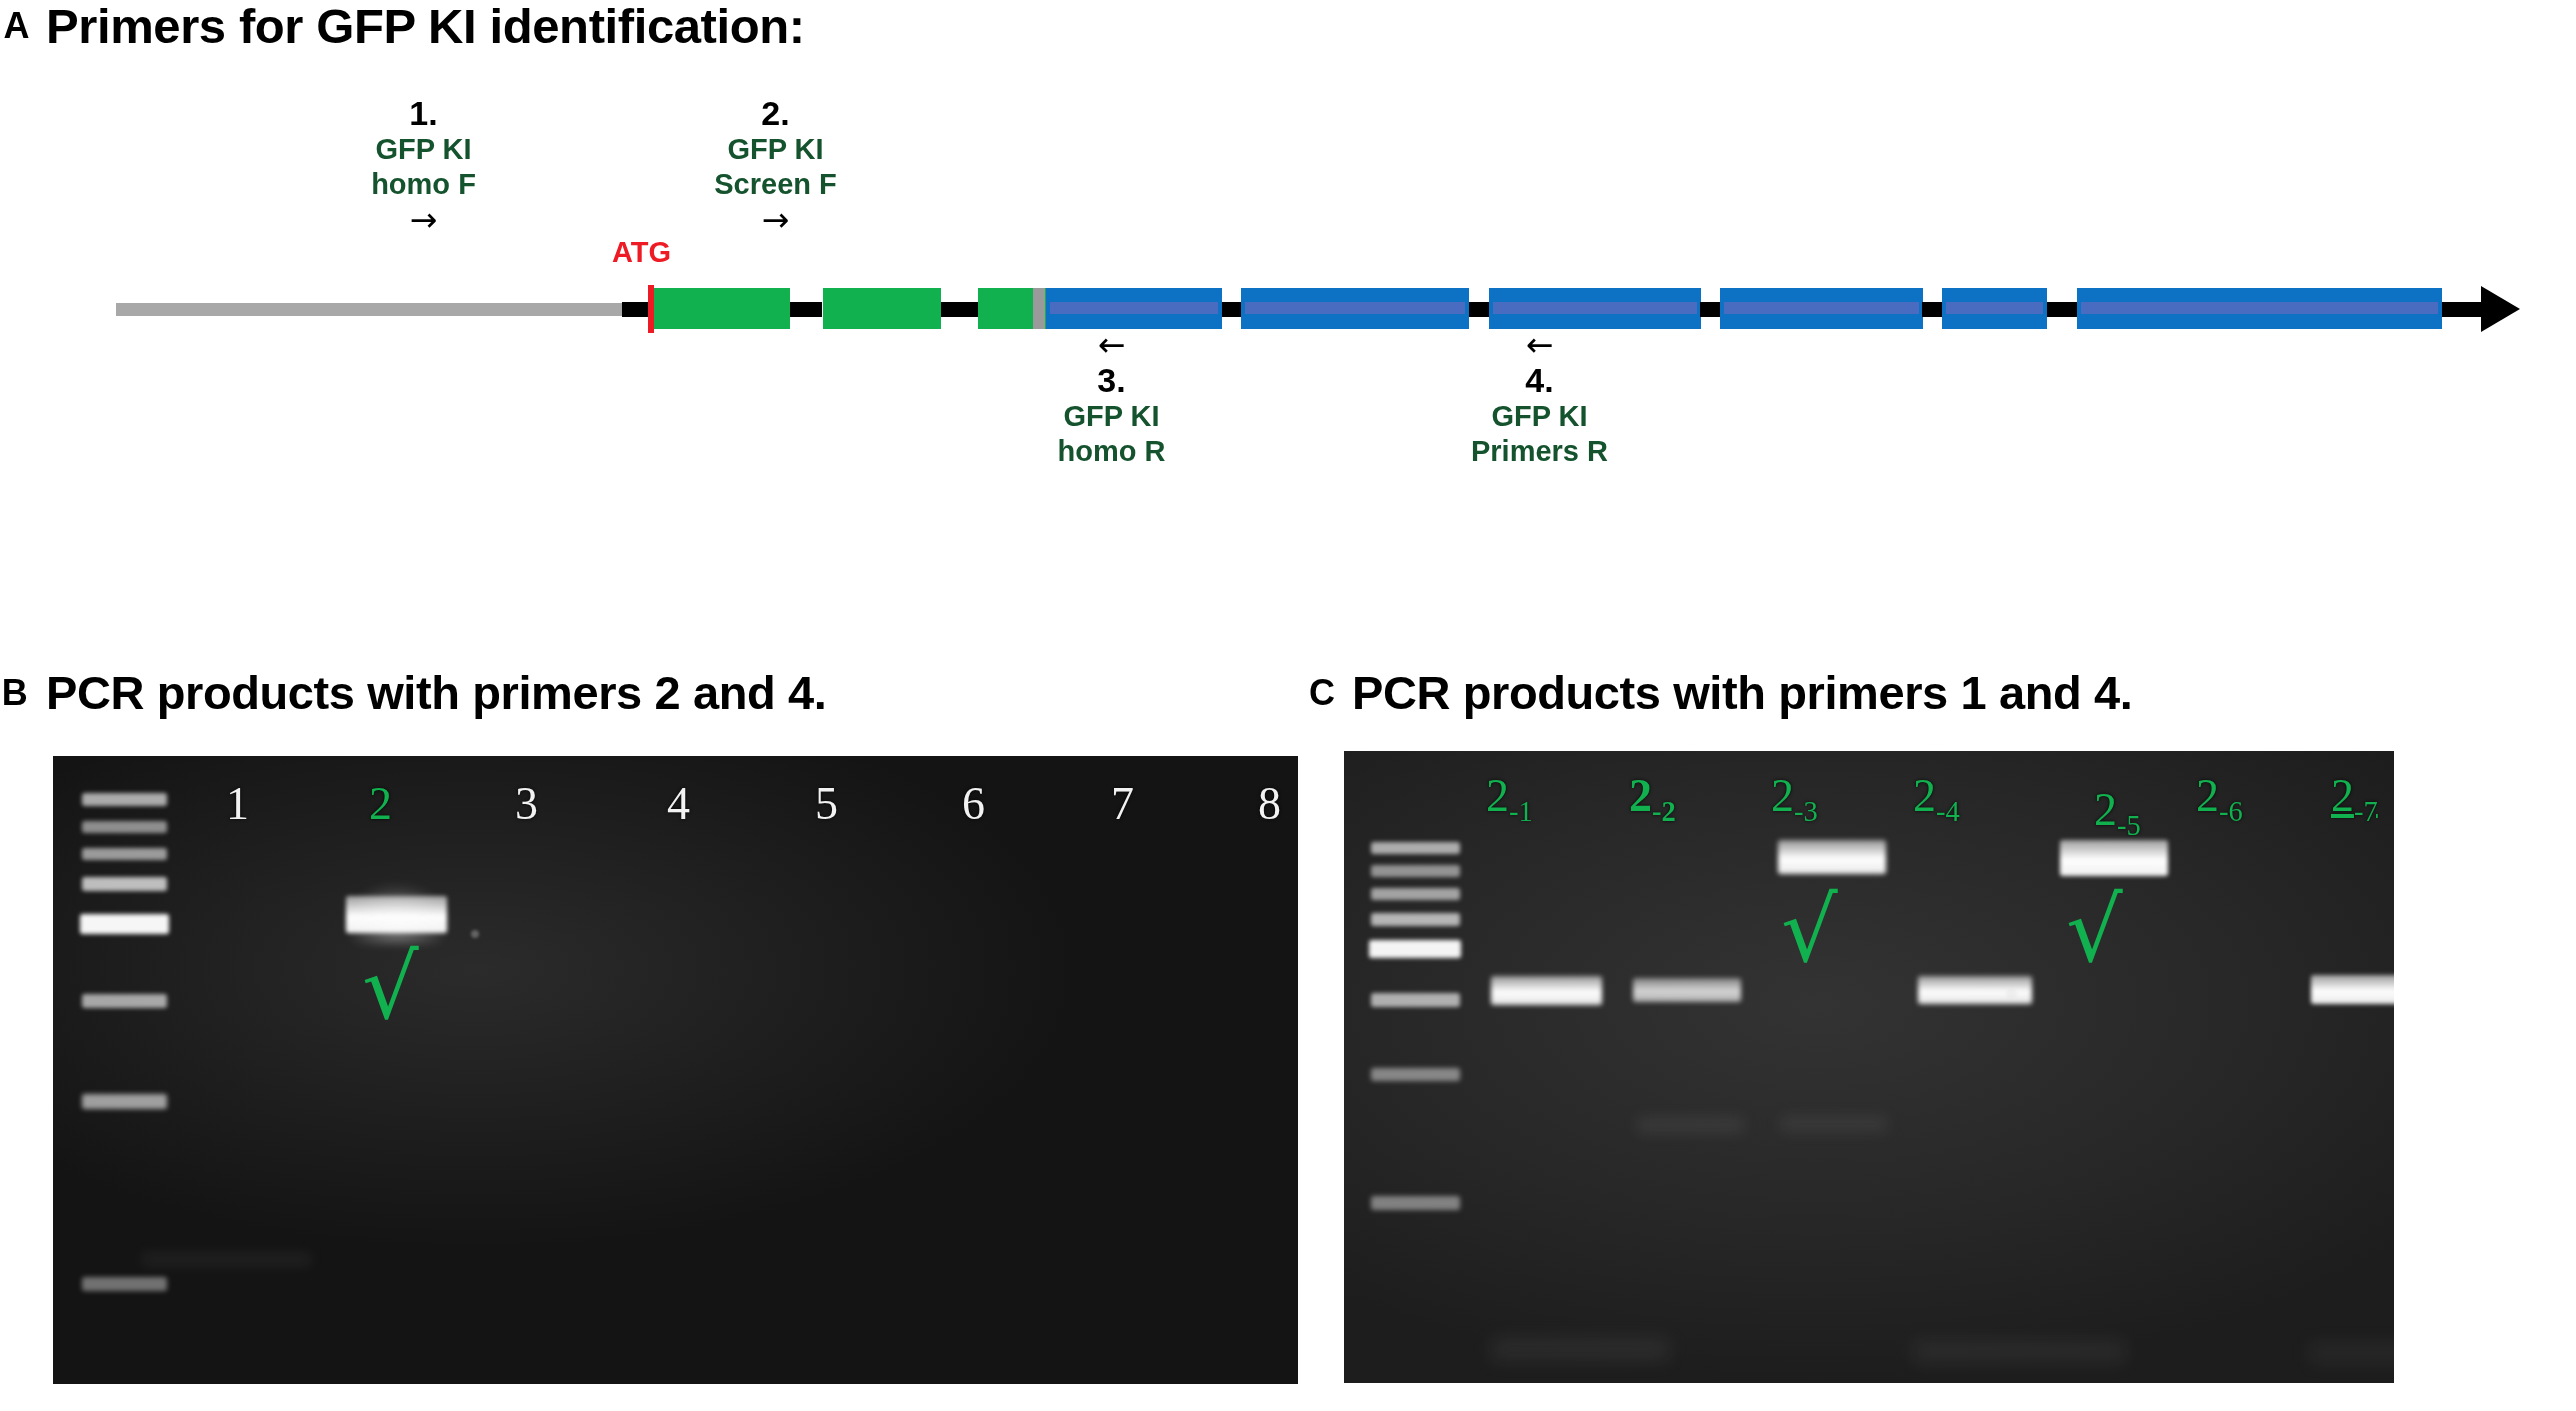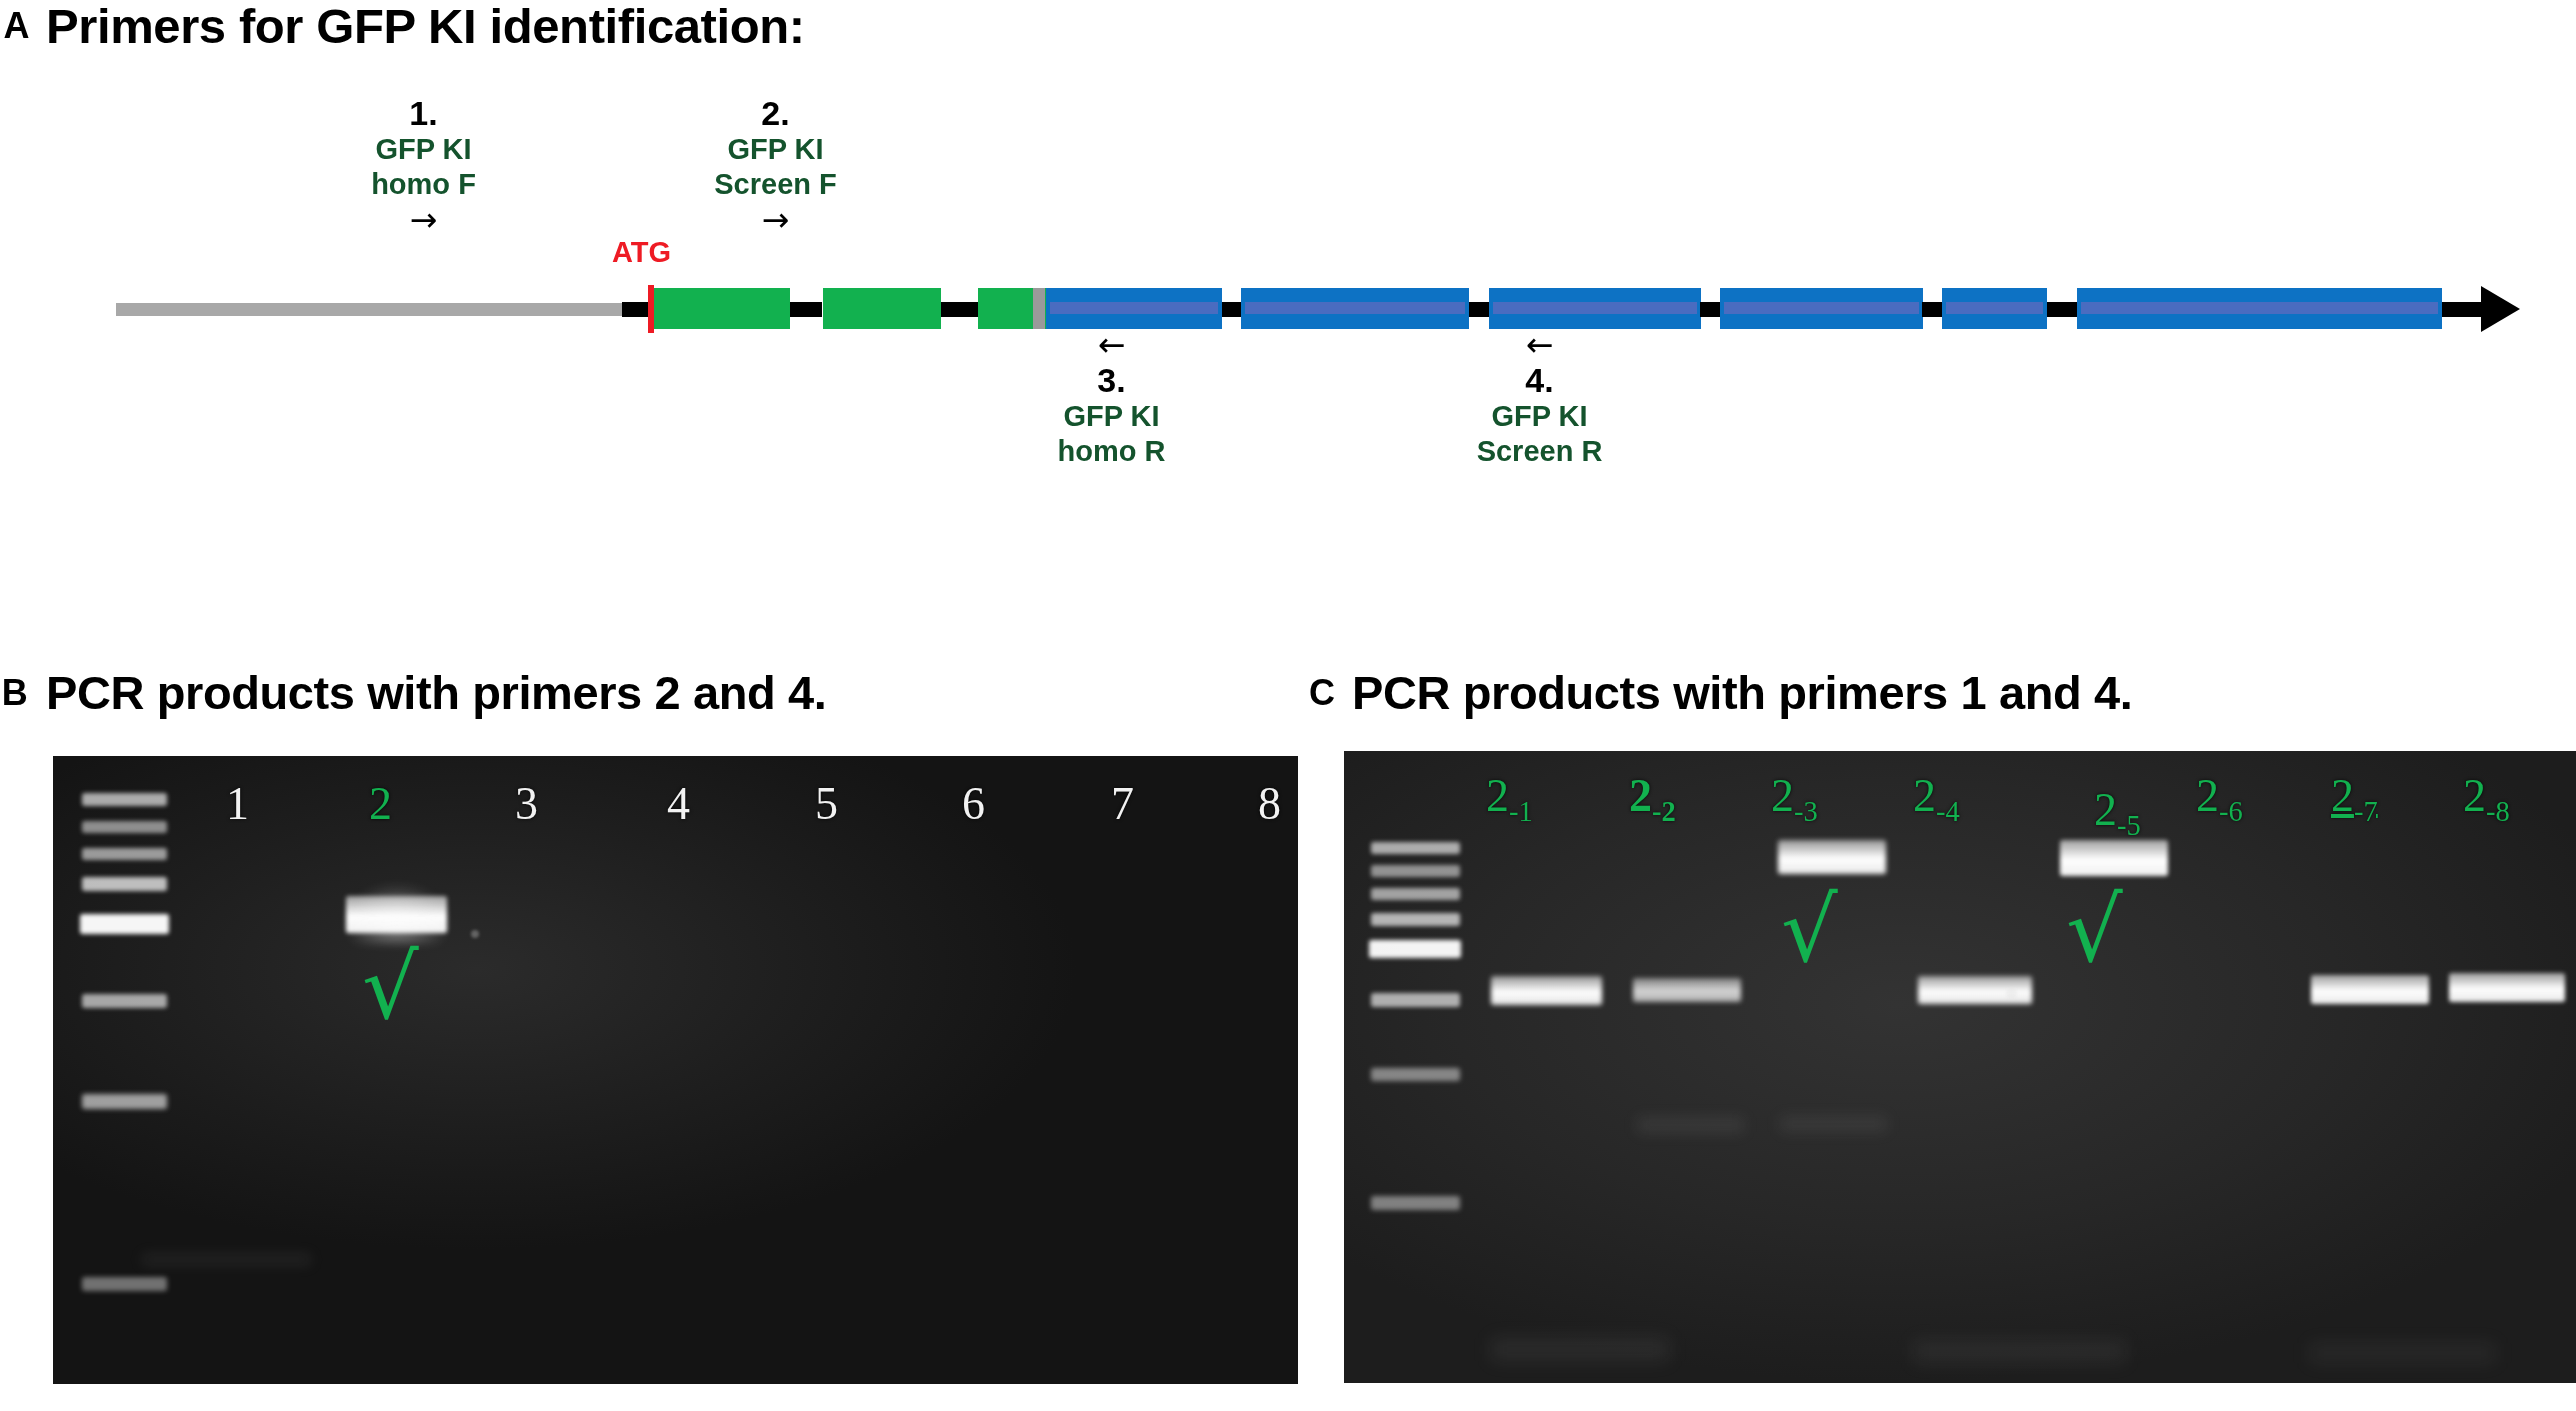--- a/index.html
+++ b/index.html
@@ -64,21 +64,21 @@
   .lane-label.green{color:#12b14f;}
   .lane-label .sub{font-size:28.5px;vertical-align:sub;}
 
   .band{position:absolute;border-radius:2.7px;}
   .check{position:absolute;color:#12b14f;font-size:89px;line-height:1;
          font-family:"DejaVu Sans",sans-serif;font-weight:500;}
 
   
   #gel-b{left:53px;top:756px;width:1245px;height:628px;}
   
-  #gel-c{left:1344px;top:751px;width:1232px;height:632px;text-align:right;}
+  #gel-c{left:1344px;top:751px;width:1050px;height:632px;text-align:right;}
 </style>
 </head>
 <body>
 
 <div class="abs" id="panel-a">
 
   <span class="abs panel-letter" id="letter-a">A</span>
   <span class="abs panel-title" id="title-a">Primers for GFP KI identification:</span>
 
   <div class="abs primer-block" id="primer-1">
@@ -129,21 +129,21 @@
     <div class="primer-arrow">←</div>
     <div class="primer-num">3.</div>
     <div class="primer-line">GFP KI</div>
     <div class="primer-line">homo R</div>
   </div>
 
   <div class="abs primer-block" id="primer-4">
     <div class="primer-arrow">←</div>
     <div class="primer-num">4.</div>
     <div class="primer-line">GFP KI</div>
-    <div class="primer-line">Screen R</div>
+    <div class="primer-line">Primers R</div>
   </div>
 </div>
 
 <span class="abs panel-letter" id="letter-b">B</span>
 <span class="abs panel-title" id="title-b">PCR products with primers 2 and 4.</span>
 
 <div class="abs gel" id="gel-b">
   <div class="gel-bg" style="background:
          radial-gradient(ellipse 800px 373px at 34% 34%, #2b2b2b 0%, #1d1d1d 45%, #141414 75%),
          linear-gradient(180deg,#1c1c1c 0%,#151515 55%,#0d0d0d 100%);"></div>

